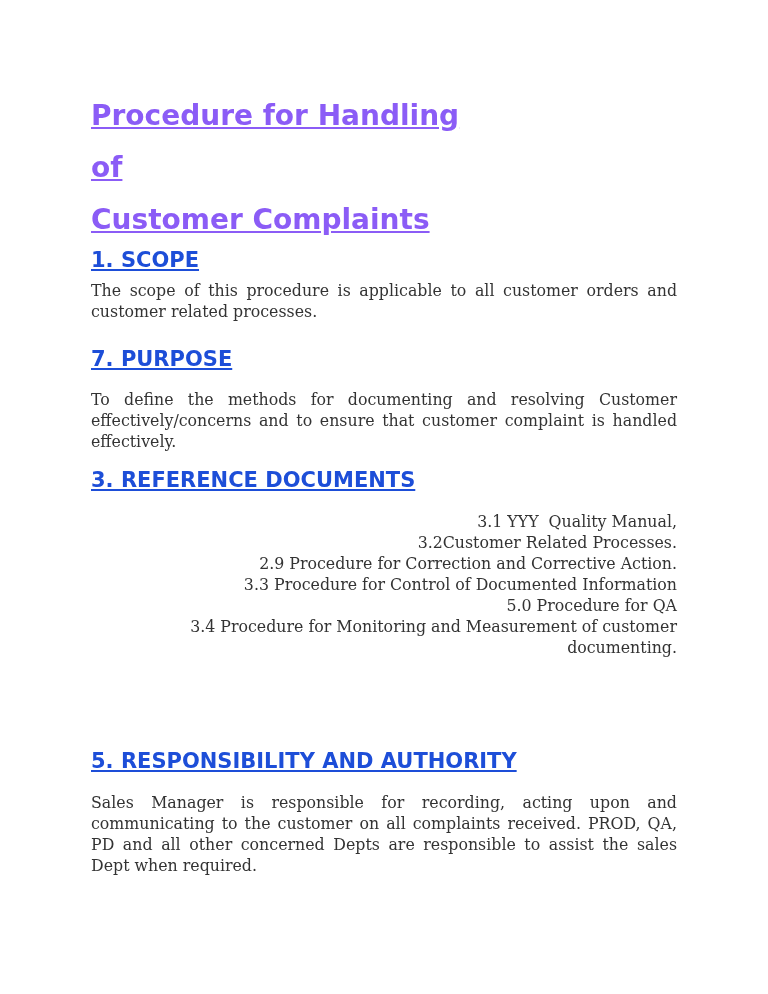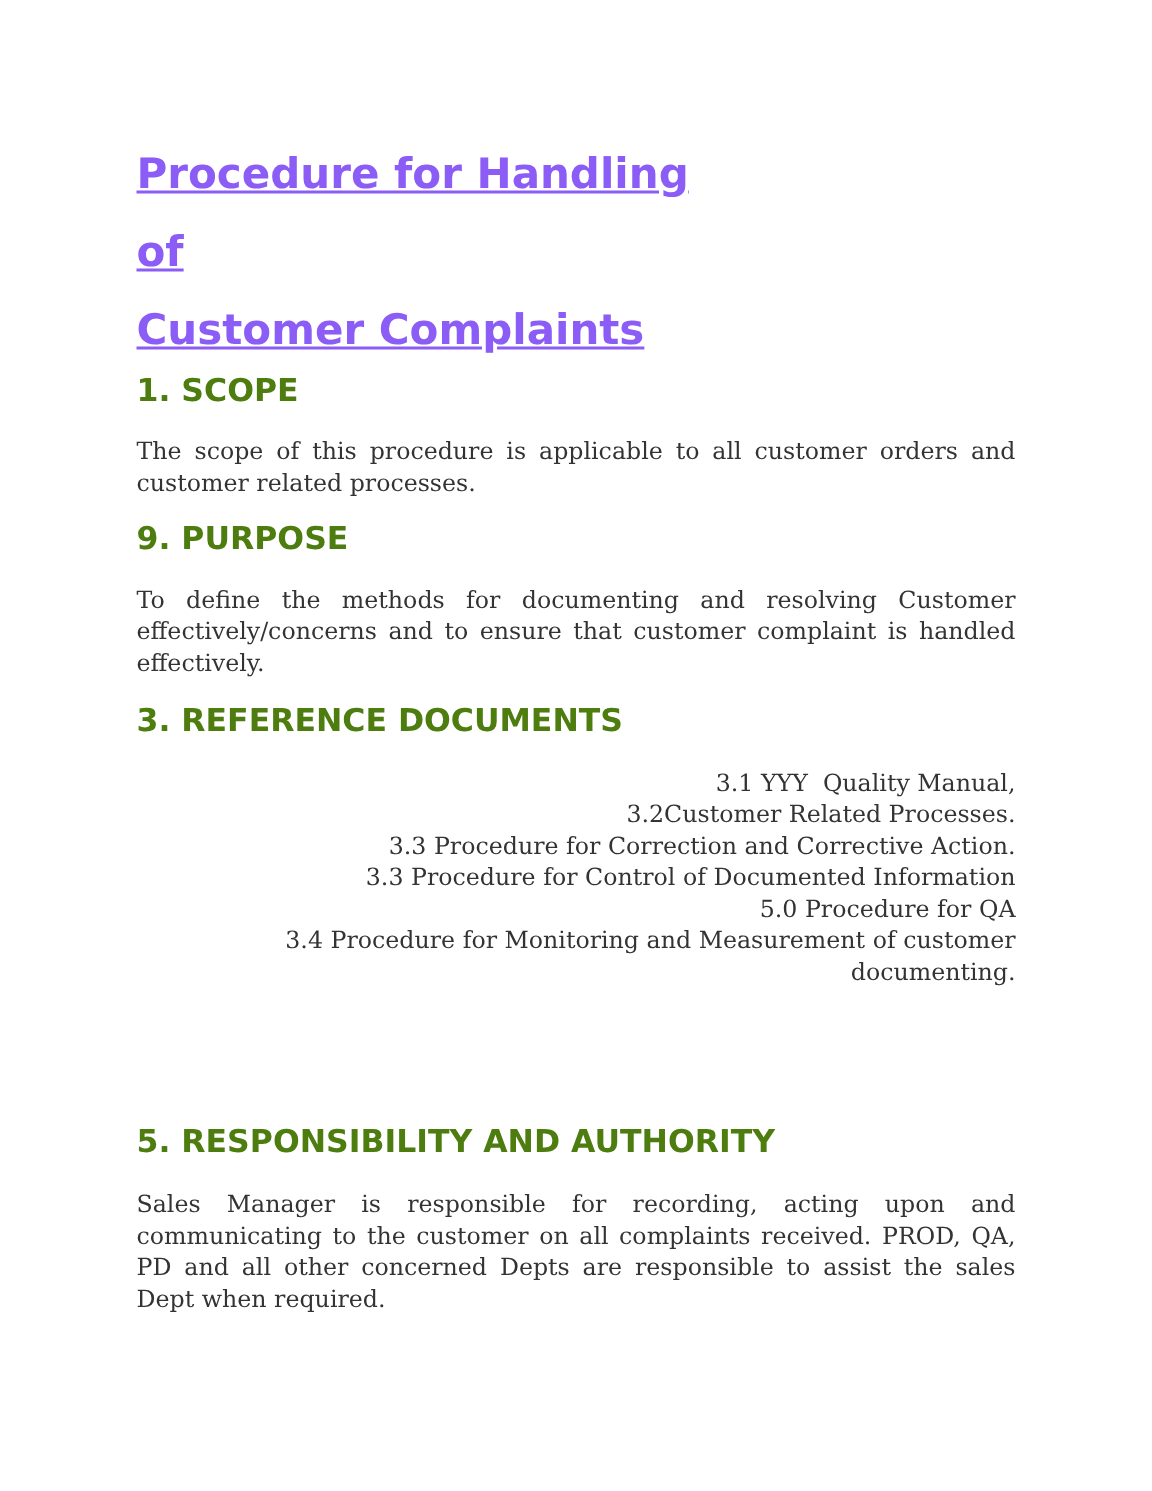--- a/index.html
+++ b/index.html
@@ -6,49 +6,49 @@
   body { width: 768px; height: 994px; overflow: hidden; position: relative; color: #333333; }
   .page { position: absolute; left: 91px; top: 0; width: 586px; }
   .title {
     position: absolute; left: 0; top: 90px; margin: 0;
     font-family: "DejaVu Sans", sans-serif; font-weight: bold;
     font-size: 28px; line-height: 52px; color: #8b5cf6; white-space: pre-line; text-decoration: underline;
   }
   h2 {
     position: absolute; left: 0; margin: 0;
     font-family: "DejaVu Sans", sans-serif; font-weight: bold;
-    font-size: 21px; line-height: 26px; color: #4d7c0f;
+    font-size: 21px; line-height: 26px; color: #1d4ed8; text-decoration: underline;
   }
   p, .list {
     position: absolute; left: 0; width: 586px; margin: 0;
     font-family: "DejaVu Serif", serif; font-size: 15.8px; line-height: 21px;
     color: #333333;
   }
   p.just { text-align: justify; text-align-last: left; }
   .list div { white-space: pre; text-align: right; }
 </style>
 </head>
 <body>
 
 <div class="page">
   <h1 class="title">Procedure for Handling
 of
 Customer Complaints</h1>
 
   <h2 style="top:247px">1. SCOPE</h2>
-  <p class="just" style="top:290px">The scope of this procedure is applicable to all customer orders and customer related processes.</p>
+  <p class="just" style="top:280px">The scope of this procedure is applicable to all customer orders and customer related processes.</p>
 
-  <h2 style="top:346px">9. PURPOSE</h2>
+  <h2 style="top:346px">7. PURPOSE</h2>
   <p class="just" style="top:389px">To define the methods for documenting and resolving Customer effectively/concerns and to ensure that customer complaint is handled effectively.</p>
 
   <h2 style="top:467px">3. REFERENCE DOCUMENTS</h2>
   <div class="list" style="top:511px">
     <div>3.1 YYY  Quality Manual,</div>
     <div>3.2Customer Related Processes.</div>
-    <div>3.3 Procedure for Correction and Corrective Action.</div>
+    <div>2.9 Procedure for Correction and Corrective Action.</div>
     <div>3.3 Procedure for Control of Documented Information</div>
     <div>5.0 Procedure for QA</div>
     <div>3.4 Procedure for Monitoring and Measurement of customer</div>
     <div>documenting.</div>
   </div>
 
   <h2 style="top:748px">5. RESPONSIBILITY AND AUTHORITY</h2>
   <p class="just" style="top:792px">Sales Manager is responsible for recording, acting upon and communicating to the customer on all complaints received. PROD, QA, PD and all other concerned Depts are responsible to assist the sales Dept when required.</p>
 </div>
 

